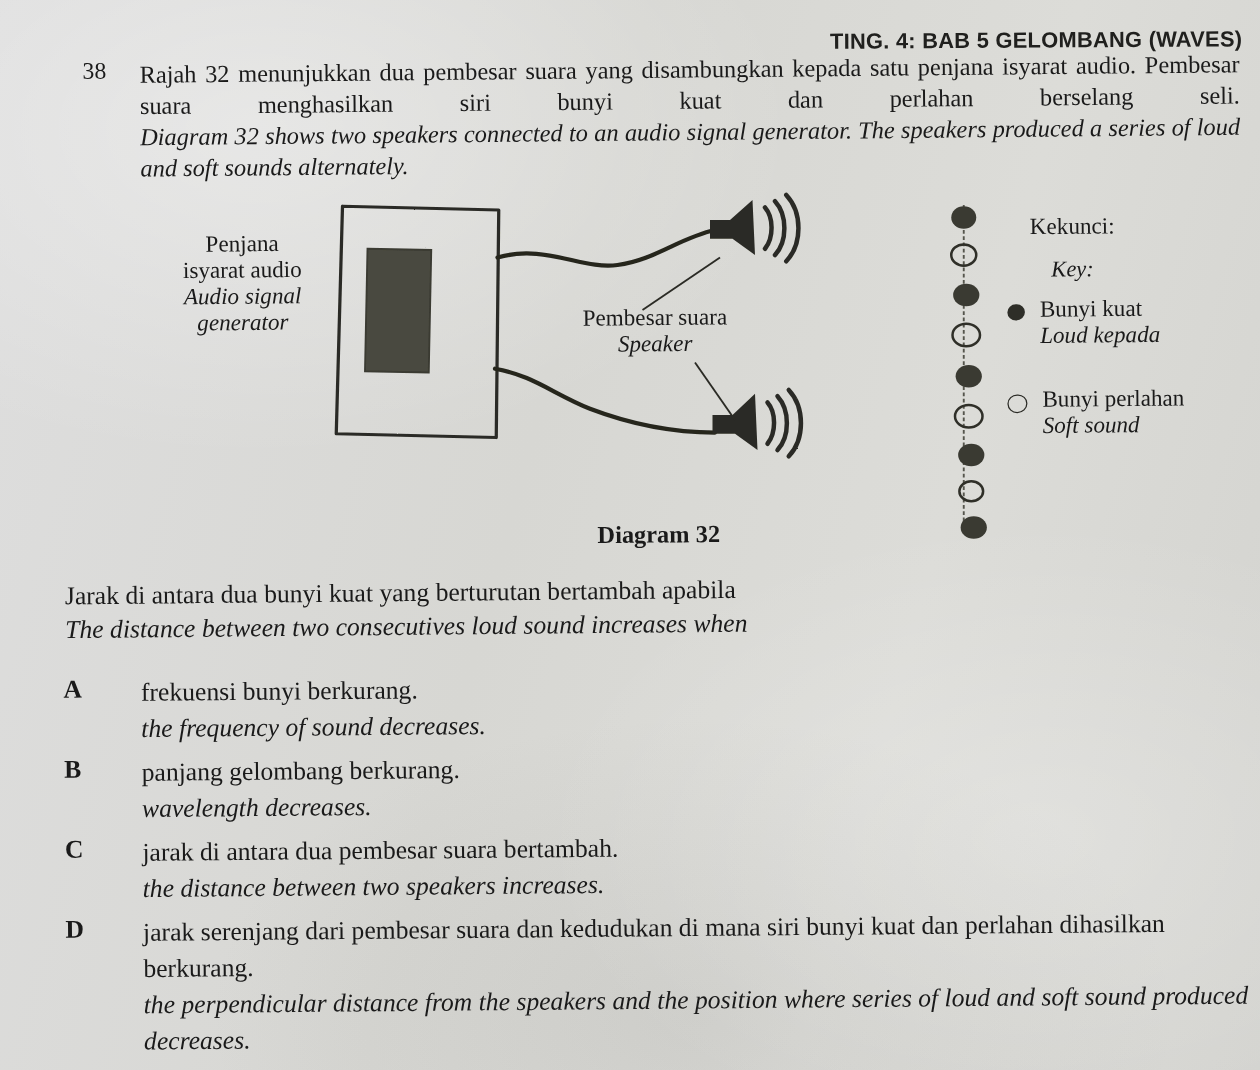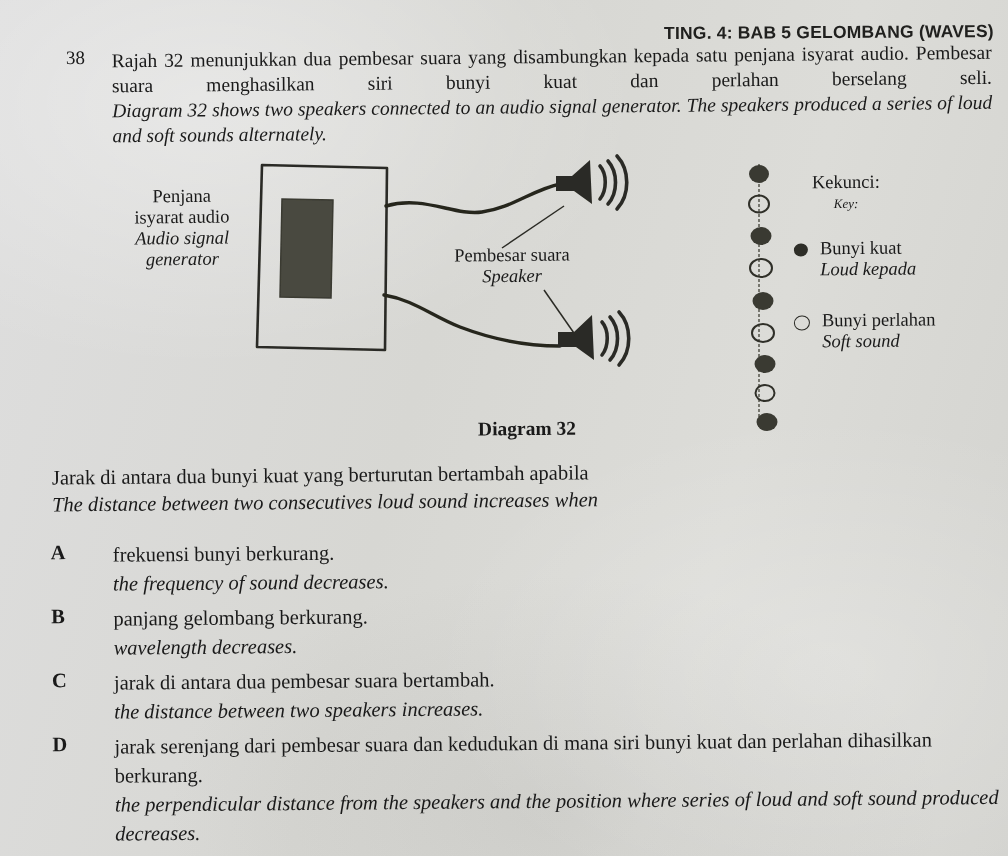--- a/index.html
+++ b/index.html
@@ -72,21 +72,21 @@
     font-size: 19.5px;
     line-height: 25px;
     font-style: italic;
     text-align: justify;
     text-align-last: left;
   }
 
   
   .figure {
     position: absolute;
-    left: 4px;
+    left: 16px;
     top: 150px;
     width: 888px;
     height: 300px;
   }
   .fig-svg { display:block; }
 
   .fig-label {
     position: absolute;
     text-align: center;
     line-height: 21px;
@@ -109,21 +109,21 @@
 
   
   .key-block {
     position: absolute;
     left: 808px;
     top: 22px;
     transform: rotate(-0.5deg);
     text-align: center;
   }
   .key-block .ml { font-size: 18.5px; line-height: 21px; }
-  .key-block .en { font-size: 13px; line-height: 21px; font-style: italic; }
+  .key-block .en { font-size: 18px; line-height: 21px; font-style: italic; margin-top: 12px; }
 
   .key-entry {
     position: absolute;
     display: flex;
     align-items: flex-start;
     gap: 12px;
     transform: rotate(-0.5deg);
   }
   #key-loud  { left: 790px; top: 88px; }
   #key-soft  { left: 790px; top: 160px; }

